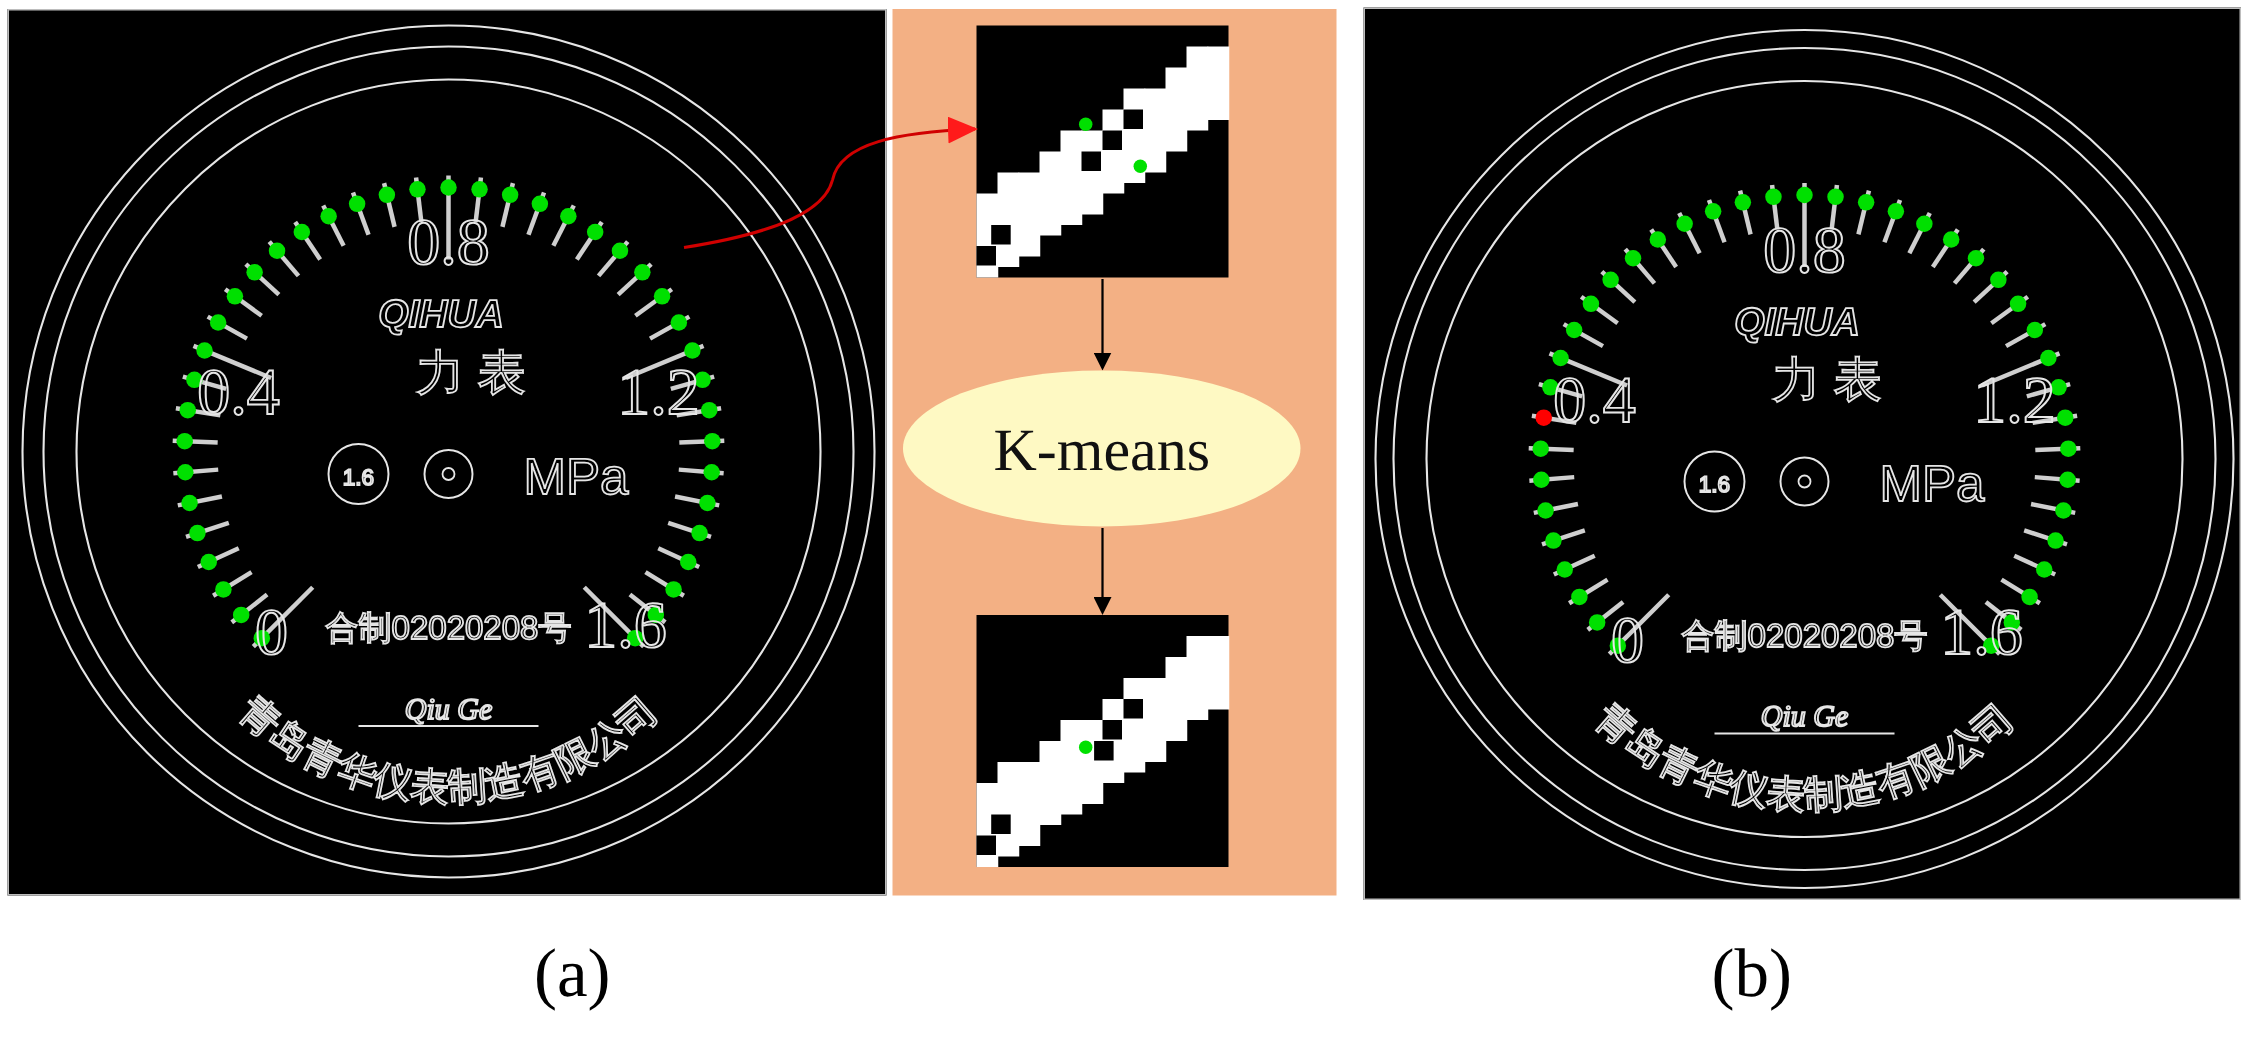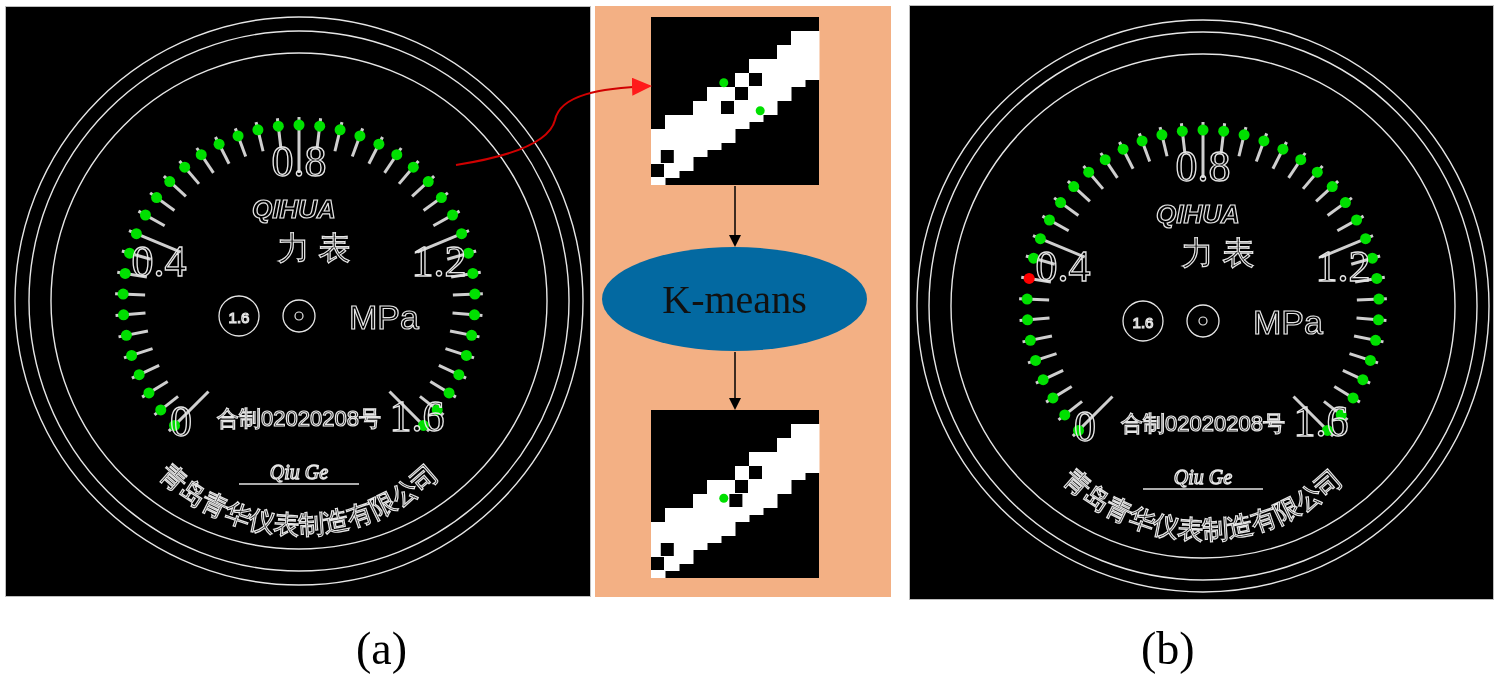--- a/index.html
+++ b/index.html
@@ -7,21 +7,21 @@
   .panel { position:absolute; }
   #panel-a { left:5px; top:6px; width:586px; height:591px; background:#000; border:1px solid #bdbdbd; box-sizing:border-box; }
   #panel-mid { left:595px; top:6px; width:296px; height:591px; background:#f3b084; }
   #panel-b { left:909px; top:5px; width:585px; height:595px; background:#000; border:1px solid #bdbdbd; box-sizing:border-box; }
   svg { position:absolute; left:0; top:0; overflow:visible; }
   .gauge-text { fill:none; stroke:#e6e6e6; stroke-width:1.3; font-family:"Liberation Serif", serif; }
   .gauge-text-sans { fill:none; stroke:#e6e6e6; stroke-width:1.2; font-family:"Liberation Sans", sans-serif; }
   .caption { position:absolute; top:622px; font-size:46px; color:#000; font-family:"Liberation Serif", serif; }
   #caption-a { left:356px; }
   #caption-b { left:1141px; }
-  .kmeans-ellipse { position:absolute; left:602px; top:247px; width:265px; height:104px; border-radius:50%; background:#0369a1; display:flex; align-items:center; justify-content:center; }
+  .kmeans-ellipse { position:absolute; left:602px; top:247px; width:265px; height:104px; border-radius:50%; background:#fef9c3; display:flex; align-items:center; justify-content:center; }
   .kmeans-label { font-size:40px; color:#111; font-family:"Liberation Serif", serif; }
 </style>
 </head>
 <body>
 
 <div class="panel" id="panel-a">
   <svg id="svg-a" width="586" height="591">
       <circle cx="293" cy="294" r="284" fill="none" stroke="#e6e6e6" stroke-width="1.4"></circle>
       <circle cx="293" cy="294" r="270" fill="none" stroke="#e6e6e6" stroke-width="1.4"></circle>
       <circle cx="293" cy="294" r="248" fill="none" stroke="#e6e6e6" stroke-width="1.4"></circle>

